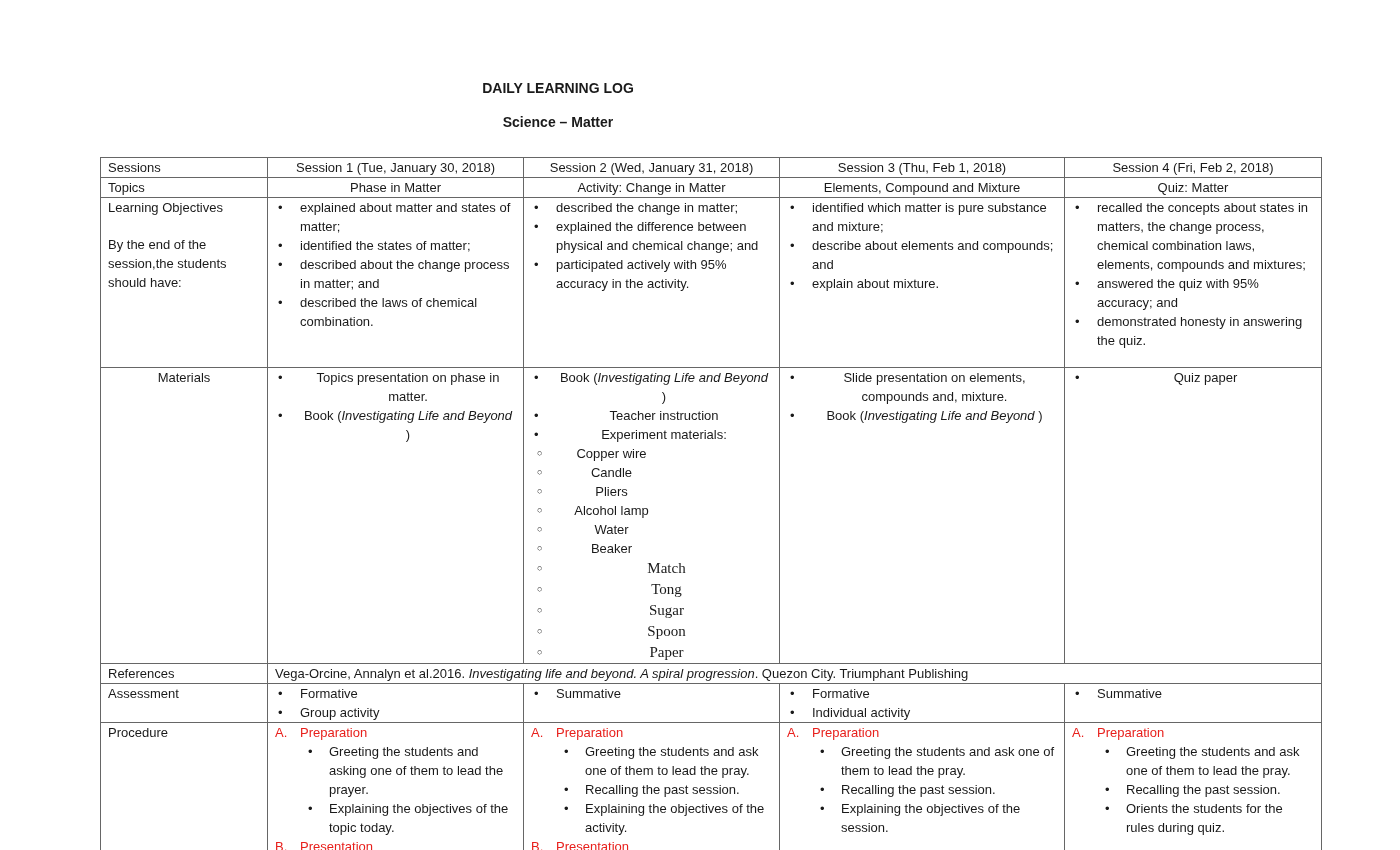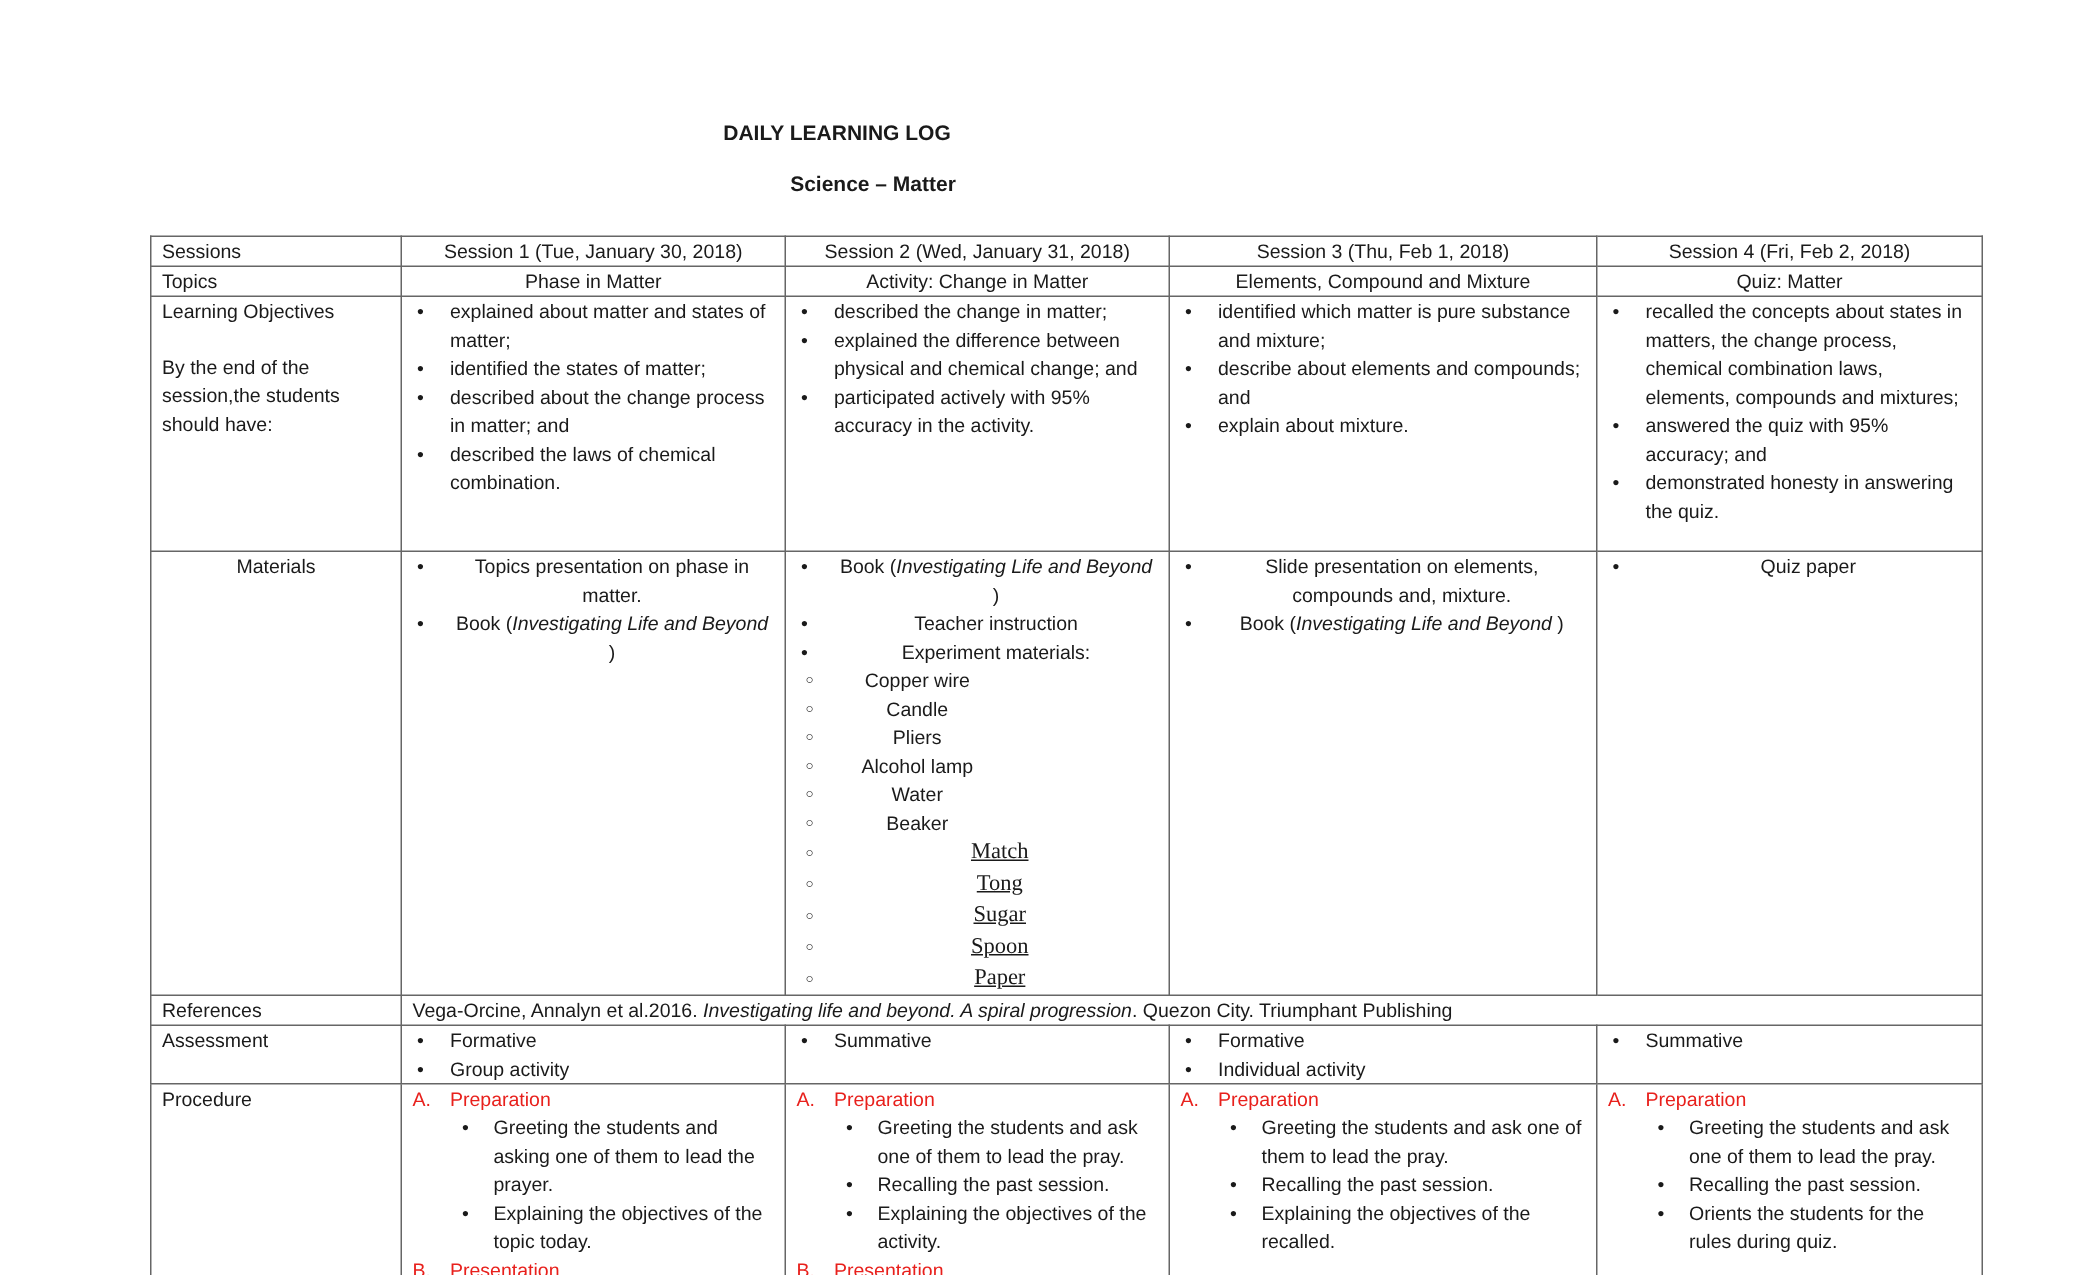--- a/index.html
+++ b/index.html
@@ -1,30 +1,30 @@
 <!DOCTYPE html>
 <html><head>
 <meta charset="utf-8">
 <style>
   html, body { margin: 0; padding: 0; background: #ffffff; }
   body { width: 1400px; height: 850px; position: relative; font-family: "Liberation Sans", sans-serif; color: #1a1a1a; }
   .title { position: absolute; left: 0; width: 1116px; text-align: center; font-weight: bold; font-size: 14px; }
   #t1 { top: 80px; }
-  #t2 { top: 114px; margin-left: 24px; }
+  #t2 { top: 114px; }
   table { position: absolute; left: 100px; top: 157px; width: 1221px; border-collapse: collapse; table-layout: fixed; font-size: 13px; line-height: 19px; }
   td { border: 1px solid #666; vertical-align: top; padding: 0 7px; }
   col.c0 { width: 167px; } col.c1 { width: 256px; } col.c2 { width: 256px; } col.c3 { width: 285px; } col.c4 { width: 257px; }
   .center { text-align: center; }
   ul { margin: 0; padding: 0; list-style: none; }
   ul.bul > li { position: relative; padding-left: 25px; }
   ul.bul > li::before { content: "•"; position: absolute; left: 3px; top: 0; font-size: 13px; }
   ul.sub { display: inline-block; vertical-align: top; }
   ul.sub > li { position: relative; padding-left: 30px; }
   ul.sub > li::before { content: "○"; position: absolute; left: 6px; font-size: 9px; }
-  ul.sub.serif > li { font-family: "Liberation Serif", serif; font-size: 15px; line-height: 21px; text-decoration: underline; }
+  ul.sub.serif > li { font-family: "Liberation Serif", serif; font-size: 15px; line-height: 21px; }
   .subwrap { display: flex; gap: 0px; margin-left: 0px; flex-direction: column; }
   .red { color: #e8201c; }
   ol.proc { margin: 0; padding: 0; list-style: none; }
   ol.proc > li .hdr { position: relative; padding-left: 25px; display: block; }
   ol.proc > li .hdr .mk { position: absolute; left: 0; }
   ul.pbul > li { position: relative; padding-left: 54px; }
   ul.pbul > li::before { content: "•"; position: absolute; left: 33px; }
   .r-sess td { height: 17px; }
   .r-obj td { height: 169px; }
   .r-mat td { height: 187px; text-align: center; }
@@ -208,21 +208,21 @@
         </li>
       </ol>
     </td>
     <td>
       <ol class="proc">
         <li>
           <span class="hdr red"><span class="mk">A.</span><span>Preparation</span></span>
           <ul class="pbul">
             <li>Greeting the students and ask one of them to lead the pray.</li>
             <li>Recalling the past session.</li>
-            <li>Explaining the objectives of the recalled.</li>
+            <li>Explaining the objectives of the session.</li>
           </ul>
         </li>
       </ol>
     </td>
     <td>
       <ol class="proc">
         <li>
           <span class="hdr red"><span class="mk">A.</span><span>Preparation</span></span>
           <ul class="pbul">
             <li>Greeting the students and ask one of them to lead the pray.</li>

